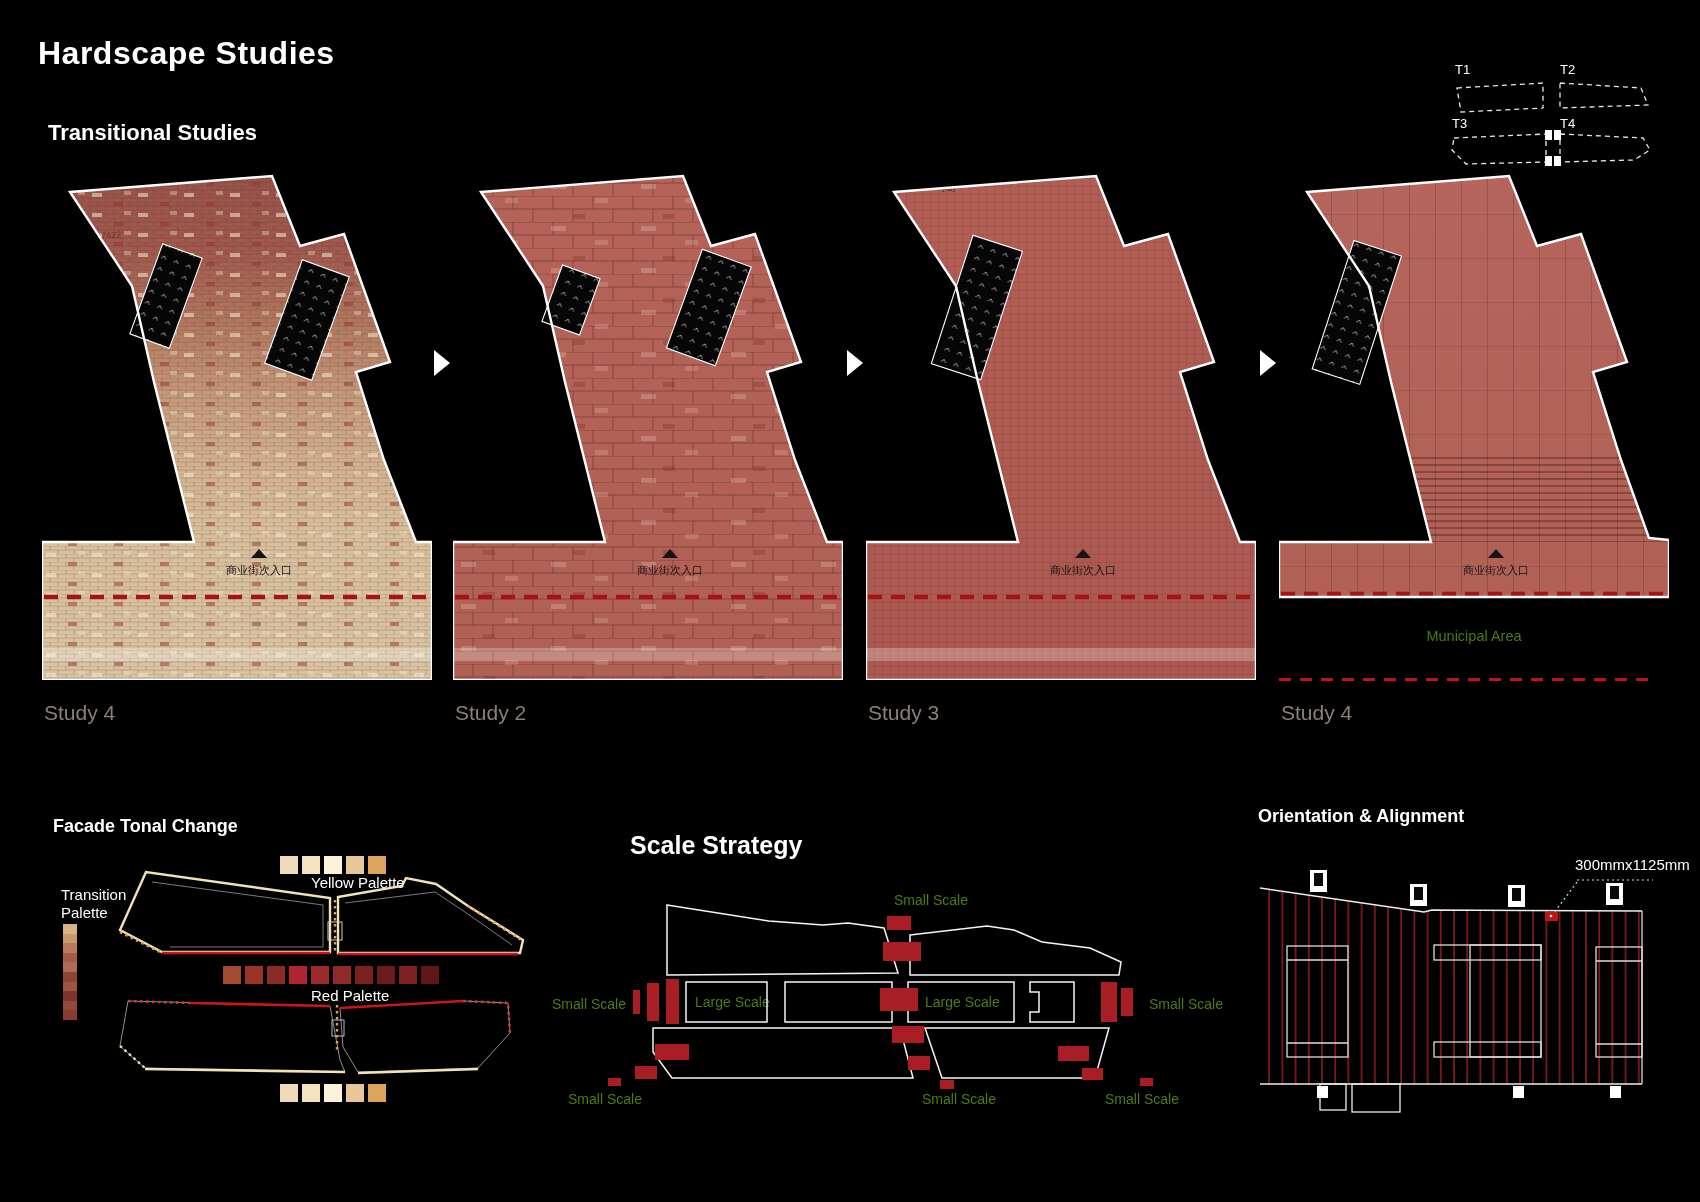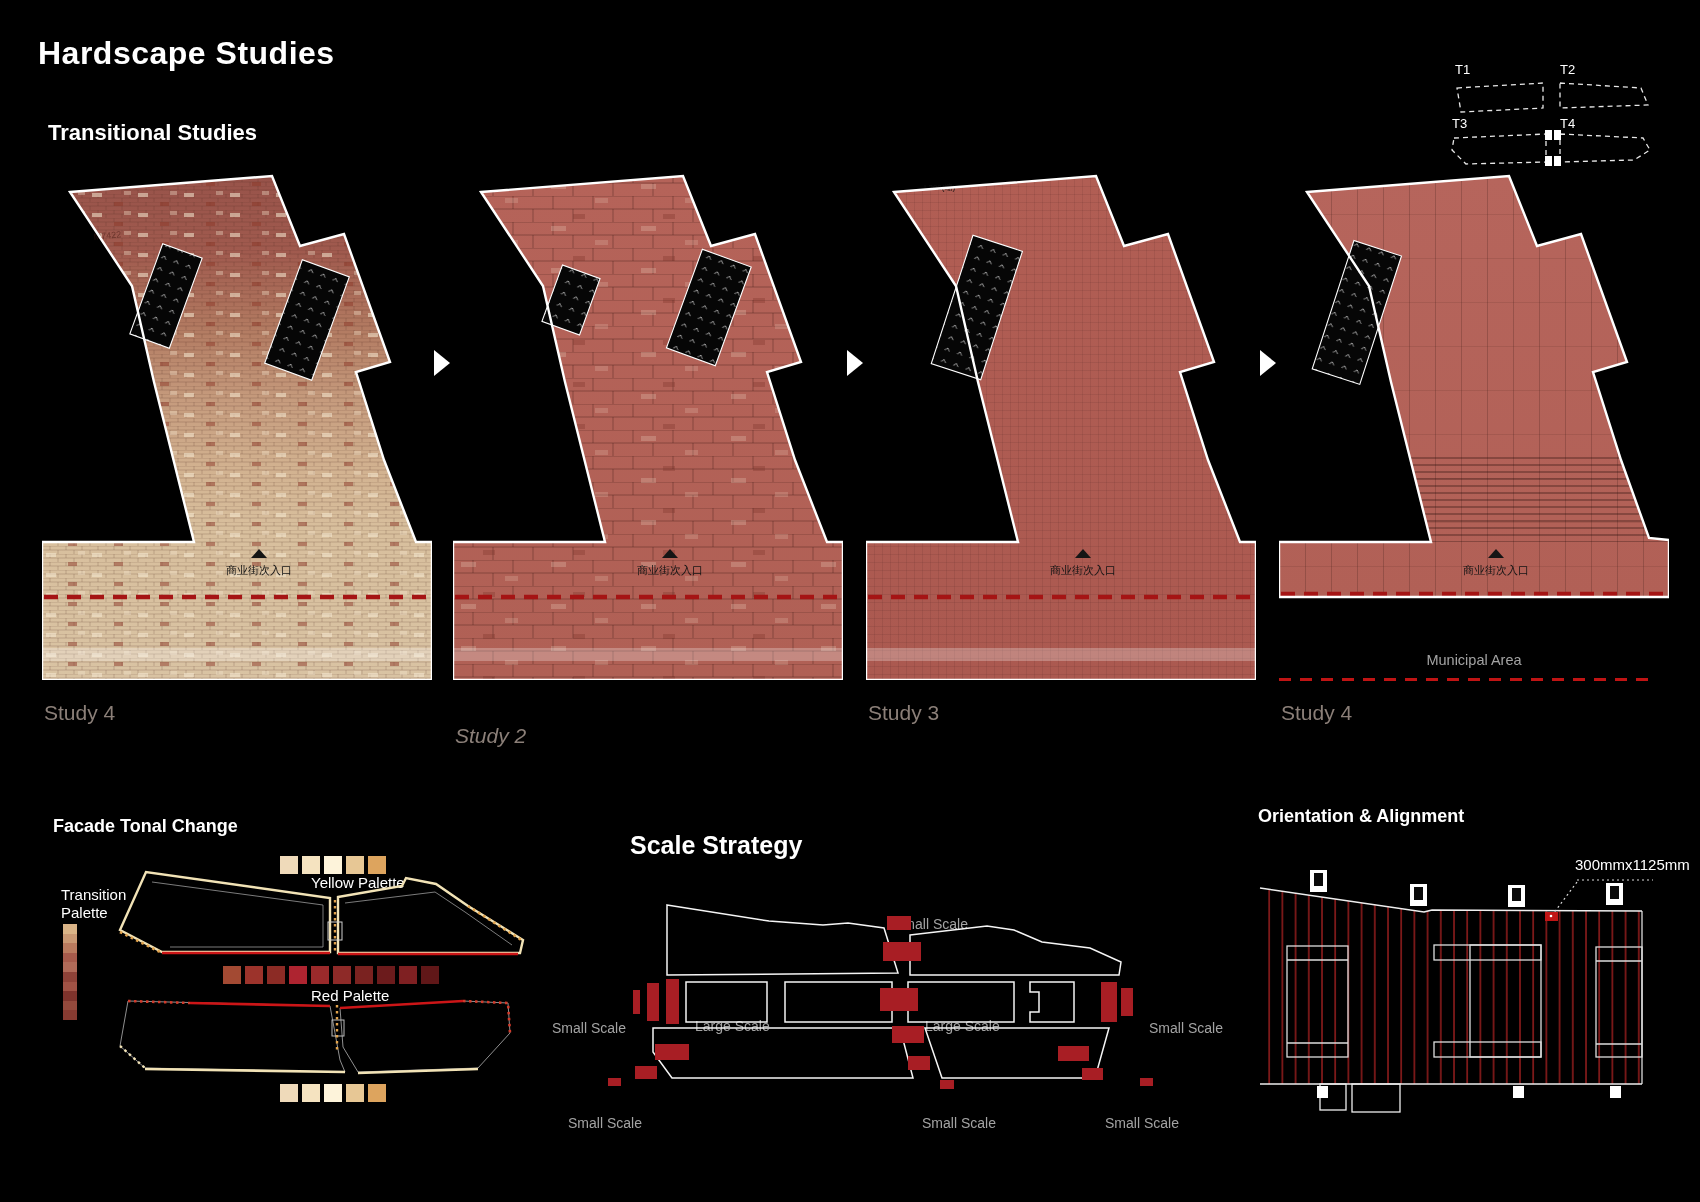--- a/index.html
+++ b/index.html
@@ -3,21 +3,21 @@
 <meta charset="utf-8">
 <style>
   html,body{margin:0;padding:0;background:#000;}
   .board{position:relative;width:1700px;height:1202px;background:#000;overflow:hidden;
          font-family:"Liberation Sans",sans-serif;color:#fff;}
   .abs{position:absolute;}
   .h1{font-size:32px;font-weight:bold;letter-spacing:.5px;}
   .h2{font-size:22px;font-weight:bold;}
   .sec-title{font-size:18px;font-weight:bold;}
   .study-label{font-size:21px;color:#8b7f78;}
-  .small-label{font-size:14px;color:#a3a3a3;margin-top:24px;}
+  .small-label{font-size:14px;color:#4d7c0f;}
   .mid-label{font-size:15px;color:#fff;}
   .brand{font-size:31px;font-weight:bold;letter-spacing:.5px;}
   .swatch-row{display:flex;gap:4px;}
   .swatch-row .swatch{width:18px;height:18px;}
   .swatch-col{display:flex;flex-direction:column;}
   .swatch-col .swatch{width:14px;height:9.6px;}
   .arrow{width:0;height:0;border-top:13px solid transparent;border-bottom:13px solid transparent;
          border-left:16px solid #fff;}
   .dash-red{height:3px;background:repeating-linear-gradient(90deg,#c01414 0 12px,transparent 12px 21px);}
   svg text{font-family:"Liberation Sans",sans-serif;}
@@ -188,21 +188,21 @@
     </svg>
     <div class="abs small-label" style="left:0;top:458px;width:390px;text-align:center;font-size:14.5px;">Municipal Area</div>
     <div class="abs dash-red" style="left:0;top:508px;width:377px;"></div>
   </div>
 
   <div class="abs arrow" style="left:434px;top:350px;"></div>
   <div class="abs arrow" style="left:847px;top:350px;"></div>
   <div class="abs arrow" style="left:1260px;top:350px;"></div>
 
   <div class="abs study-label" style="left:44px;top:701px;">Study 4</div>
-  <div class="abs study-label" style="left:455px;top:724px;font-style:italic;">Study 2</div>
+  <div class="abs study-label" style="left:455px;top:701px;">Study 2</div>
   <div class="abs study-label" style="left:868px;top:701px;">Study 3</div>
   <div class="abs study-label" style="left:1281px;top:701px;">Study 4</div>
 
   <div>
     <div class="abs sec-title" style="left:53px;top:816px;">Facade Tonal Change</div>
     <div class="abs swatch-row" style="left:280px;top:856px;">
         <div class="swatch" style="background: rgb(239, 218, 186);"></div>
         <div class="swatch" style="background: rgb(245, 227, 192);"></div>
         <div class="swatch" style="background: rgb(253, 243, 218);"></div>
         <div class="swatch" style="background: rgb(231, 199, 149);"></div>

